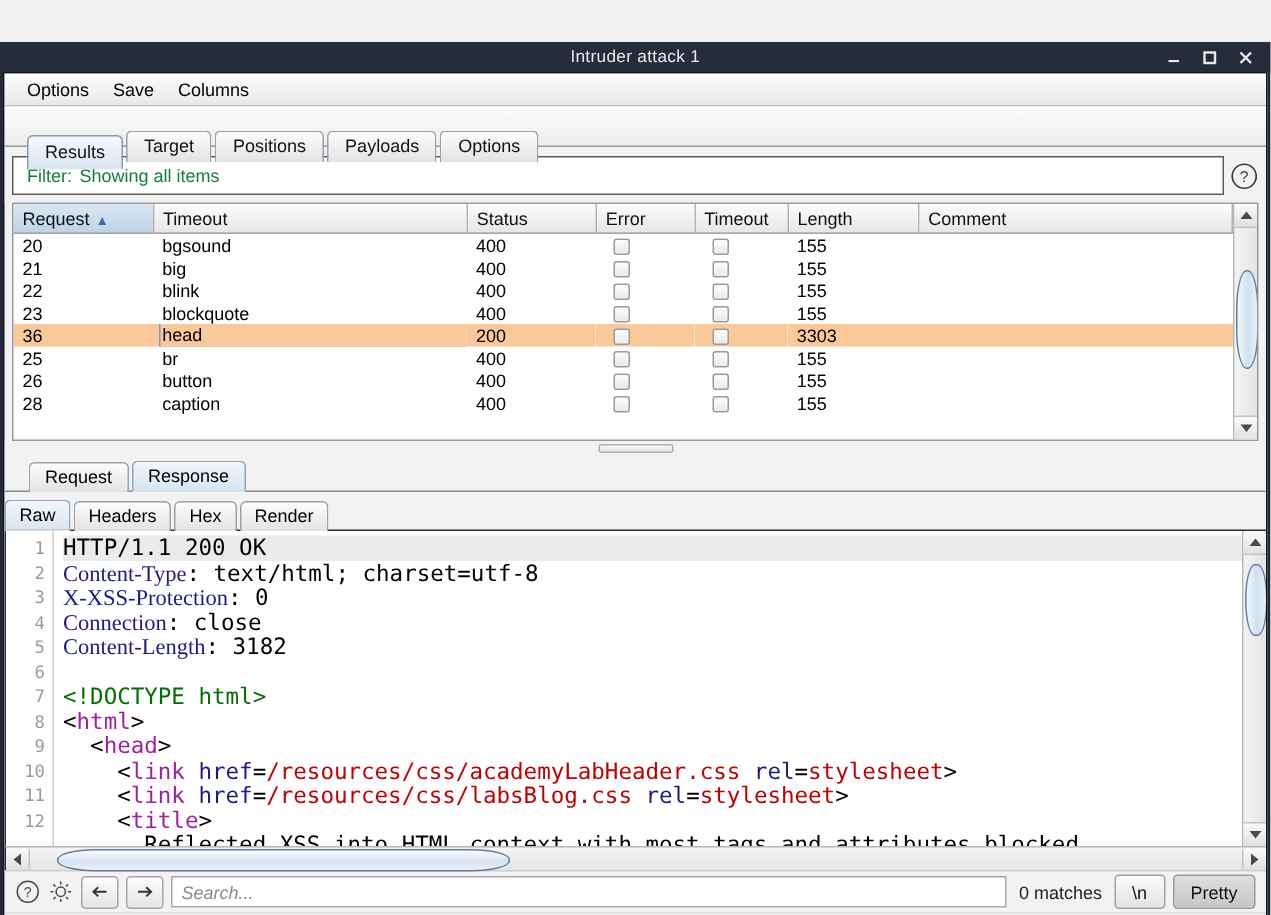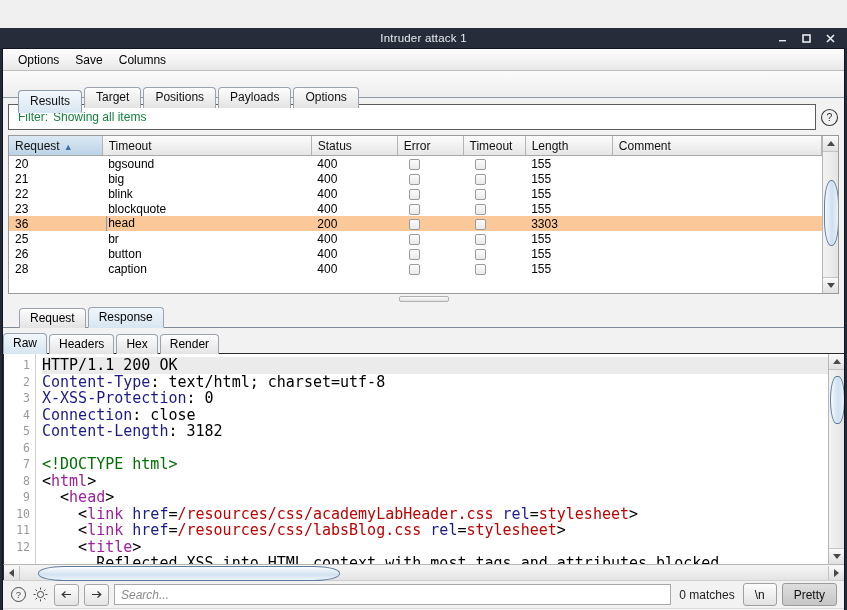--- a/index.html
+++ b/index.html
@@ -168,21 +168,21 @@
     font-family:"DejaVu Sans Mono", monospace;font-size:11.5px;color:#9a9a9a;
     border-right:1px solid #d0d0d0;background:#fff;padding-top:3px;
   }
   .gutter div{height:16.5px;line-height:16.5px;}
   .code{
     flex:1;font-family:"DejaVu Sans Mono", monospace;font-size:15px;
     padding-top:3px;padding-left:6px;white-space:pre;overflow:hidden;color:#000;
   }
   .code div{height:16.5px;line-height:16.5px;}
   .code div.hl{background:#ebebeb;}
-  .k-hdr{color:#1a1a8c;}
+  .k-hdr{color:#1a1a8c;font-family:Liberation Serif, serif;}
   .k-tag{color:#a020a0;}
   .k-attr{color:#1a1a8c;}
   .k-val{color:#c00000;}
   .k-doc{color:#007000;}
   .k-txt{color:#000;}
 
   
   .evscroll{
     width:15px;flex:0 0 15px;border-left:1px solid #b6b6b6;
     background:linear-gradient(to right,#f3f3f3,#e4e4e4);

